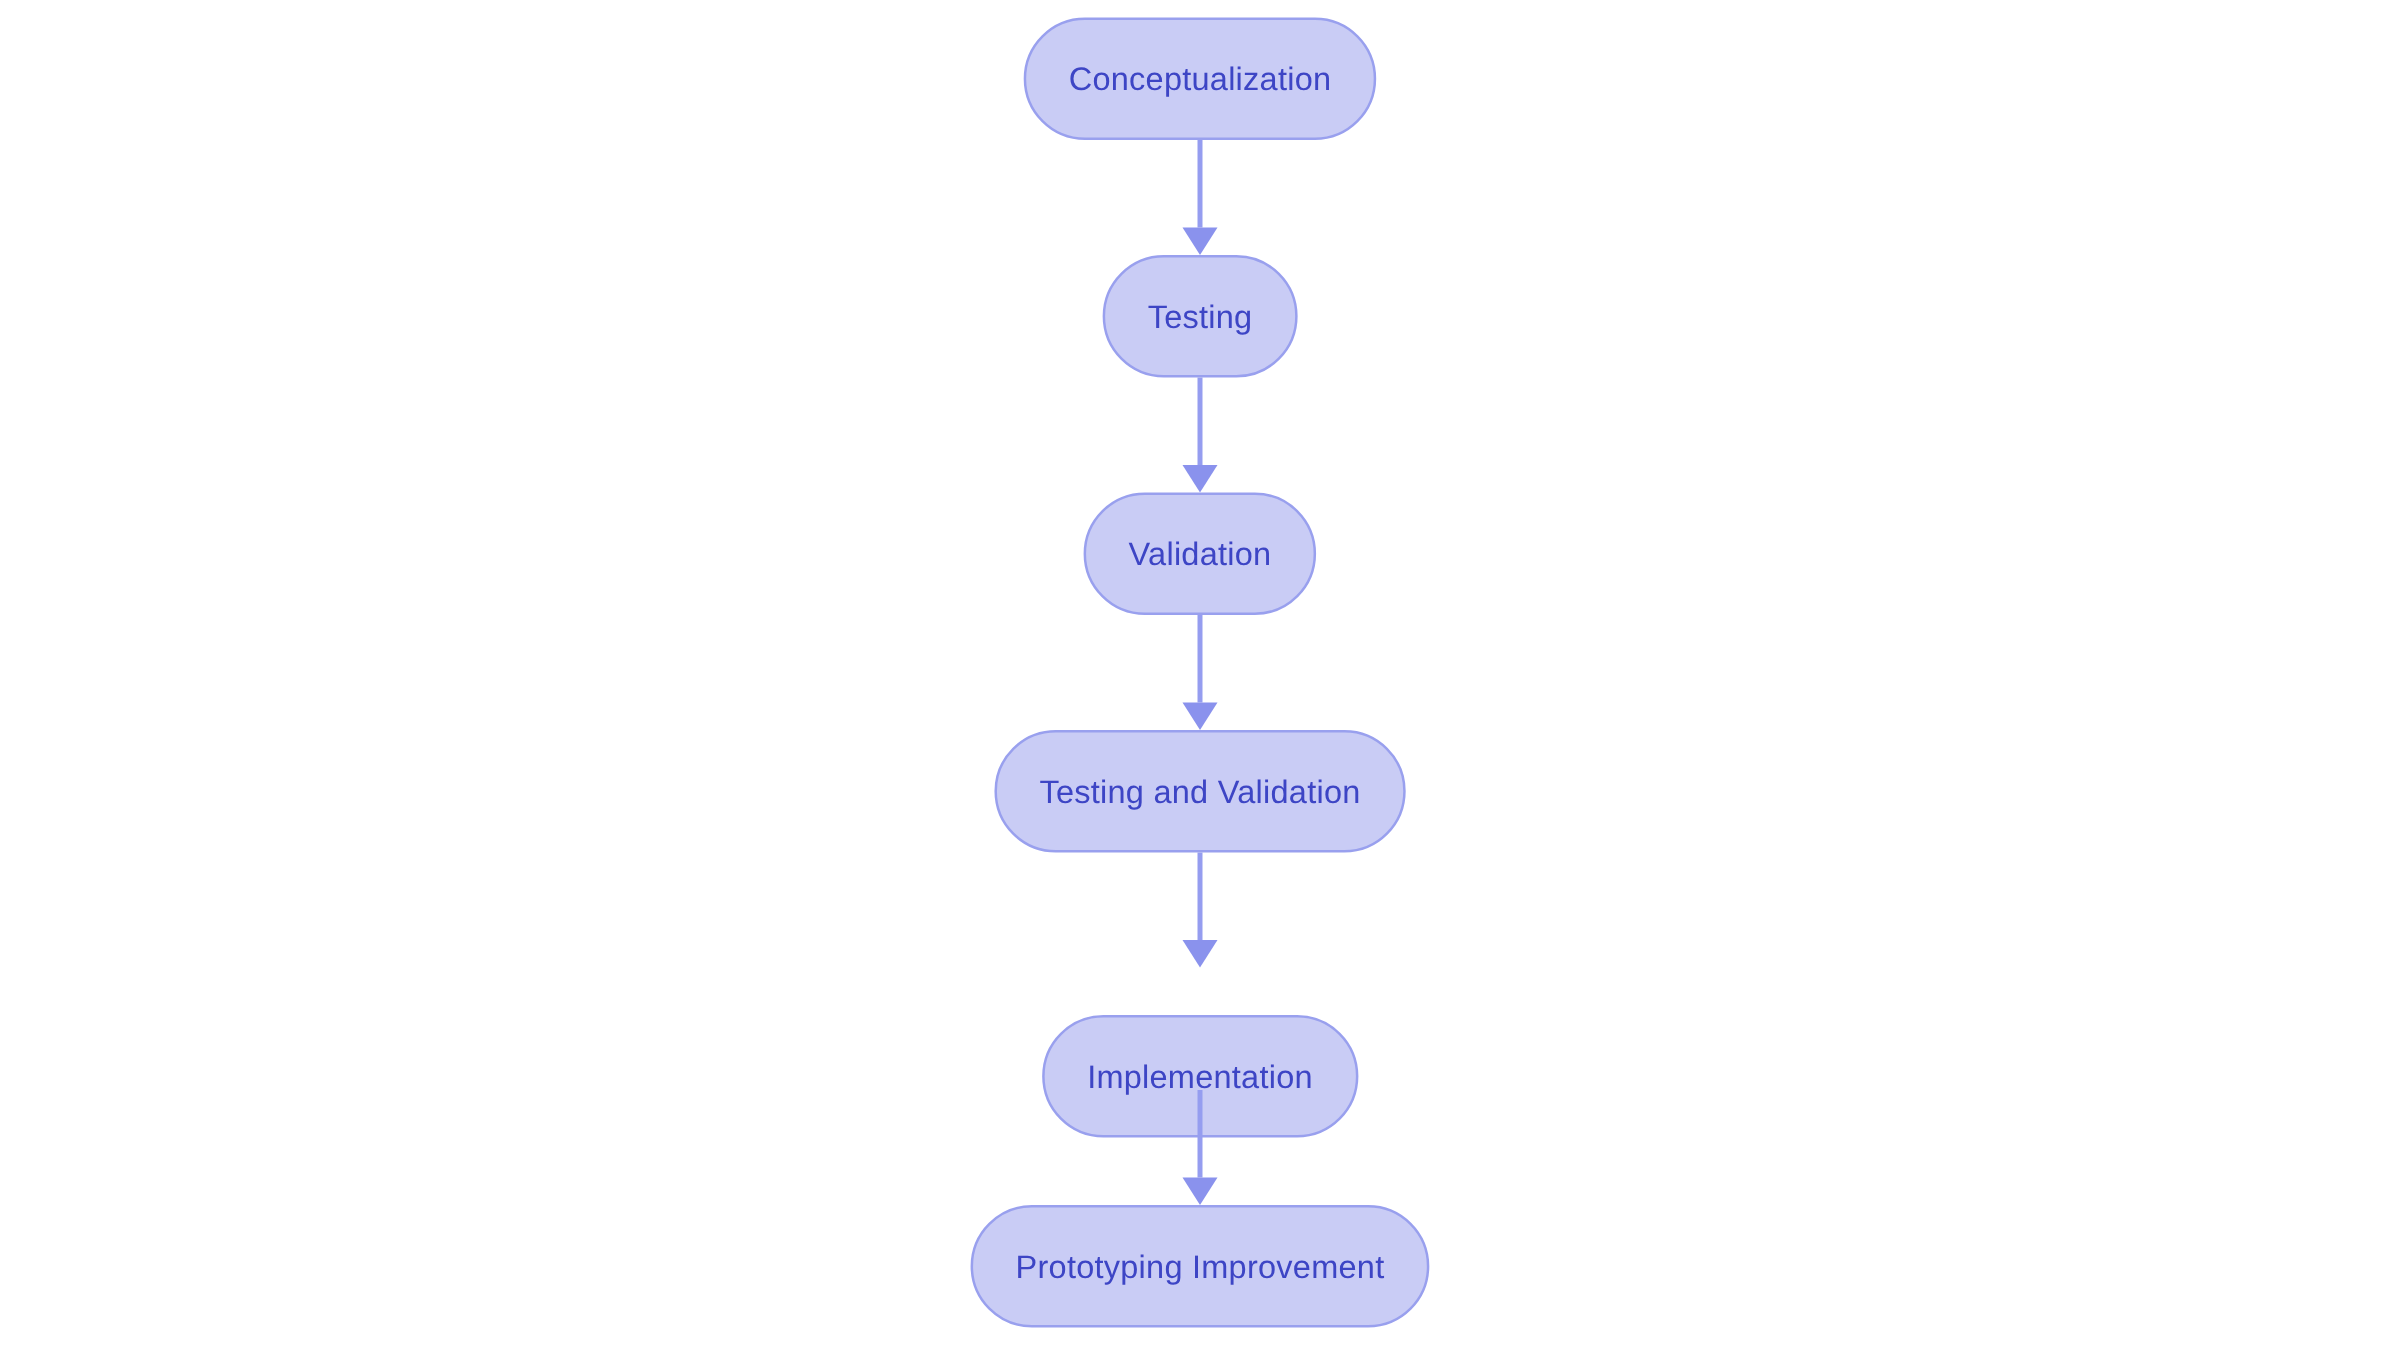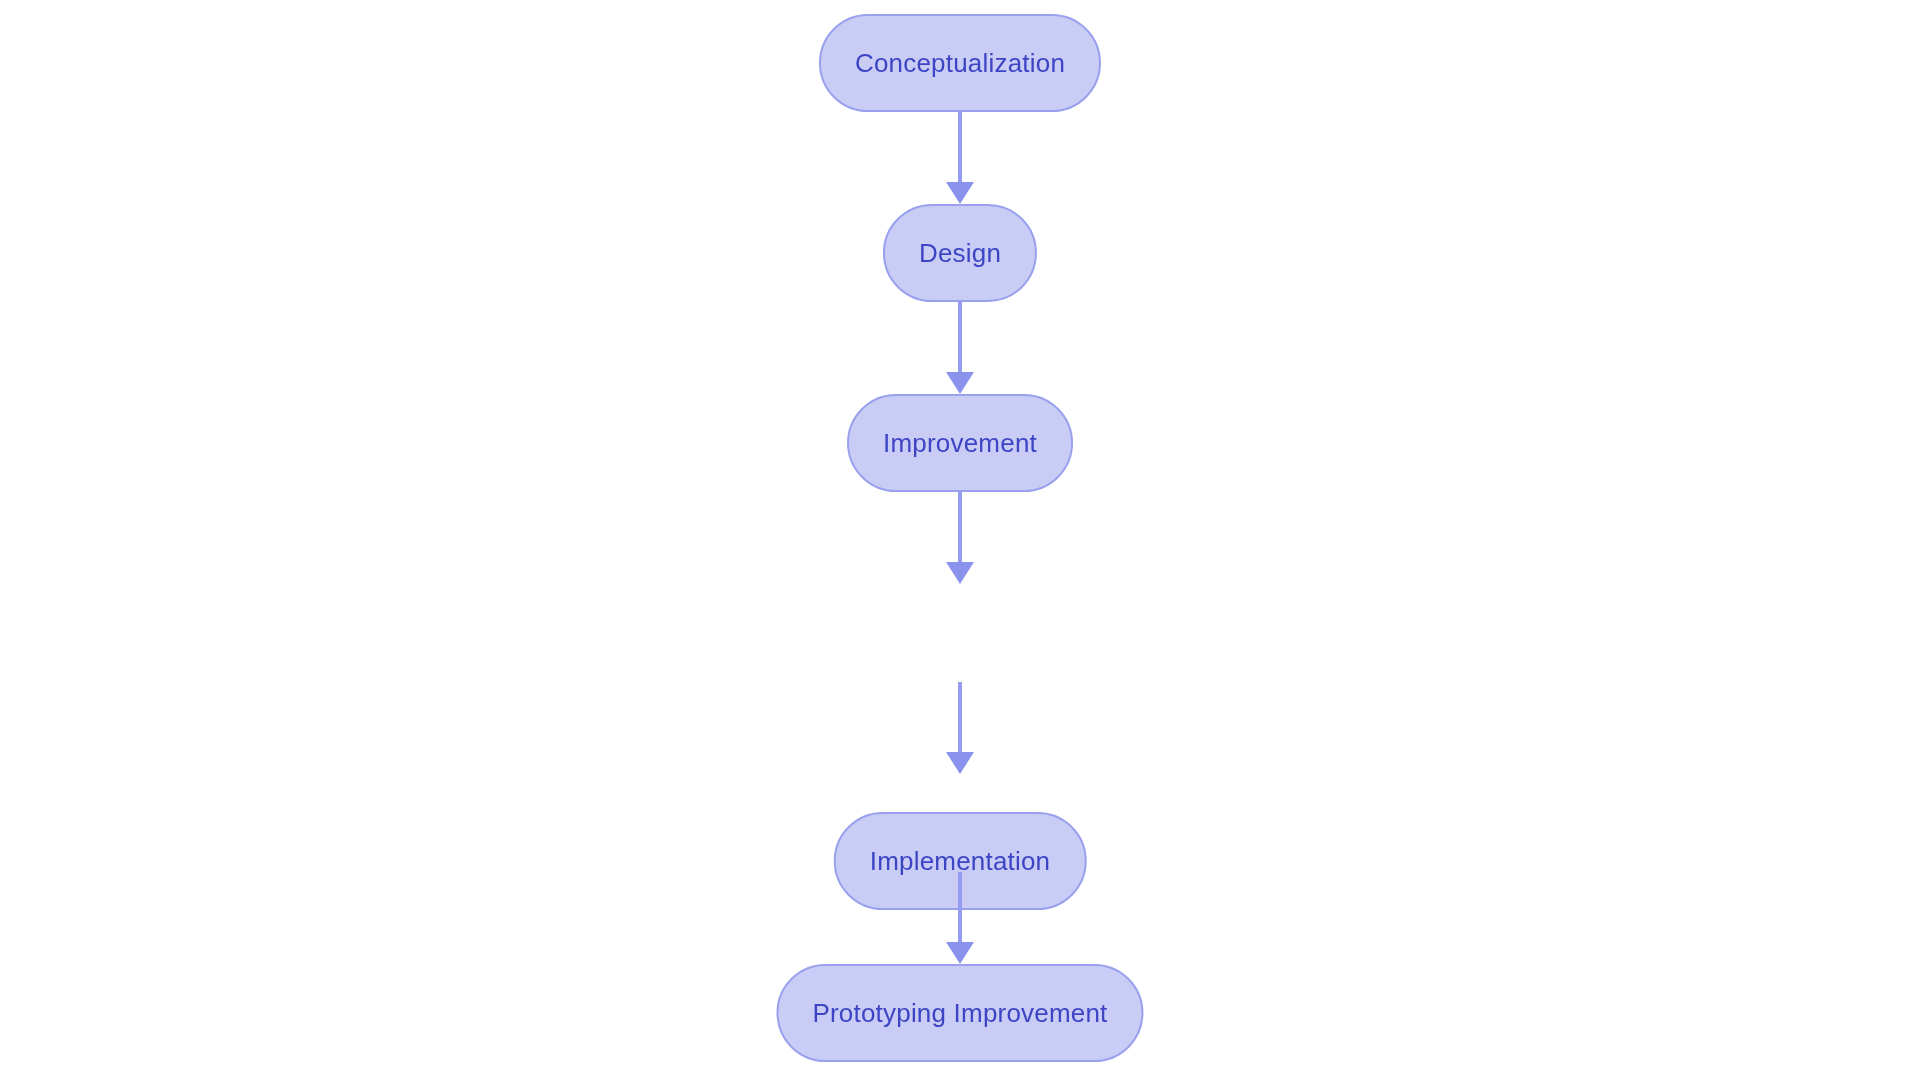--- a/index.html
+++ b/index.html
@@ -63,32 +63,35 @@
 <div id="canvas">
 
 <div class="node" style="top: 14px;">
       <span class="node-label">Conceptualization</span>
     </div>
     <div class="arrow" style="top: 112px; height: 92px;">
       <div class="arrow-line"></div>
       <div class="arrow-head"></div>
     </div>
     <div class="node" style="top: 204px;">
-      <span class="node-label">Design</span>
+      <span class="node-label">Testing</span>
     </div>
     <div class="arrow" style="top: 302px; height: 92px;">
       <div class="arrow-line"></div>
       <div class="arrow-head"></div>
     </div>
     <div class="node" style="top: 394px;">
-      <span class="node-label">Improvement</span>
+      <span class="node-label">Validation</span>
     </div>
     <div class="arrow" style="top: 492px; height: 92px;">
       <div class="arrow-line"></div>
       <div class="arrow-head"></div>
+    </div>
+    <div class="node" style="top: 584px;">
+      <span class="node-label">Testing and Validation</span>
     </div>
     <div class="arrow" style="top: 682px; height: 92px;">
       <div class="arrow-line"></div>
       <div class="arrow-head"></div>
     </div>
     <div class="node" style="top: 812px;">
       <span class="node-label">Implementation</span>
     </div>
     <div class="arrow" style="top: 872px; height: 92px;">
       <div class="arrow-line"></div>

